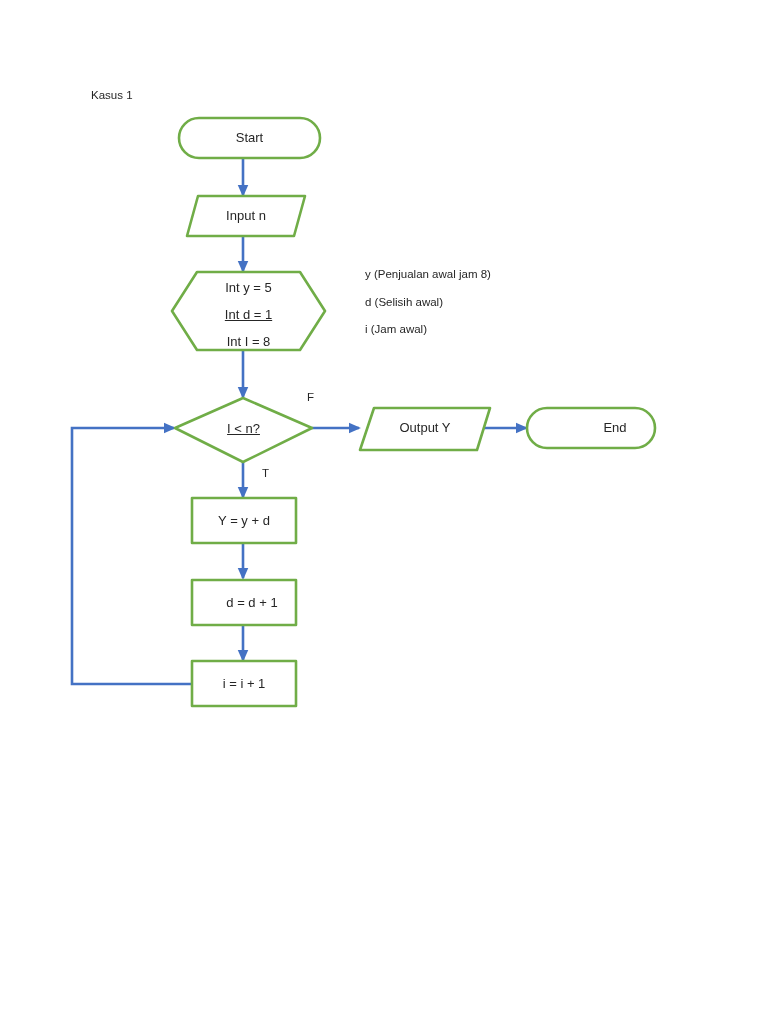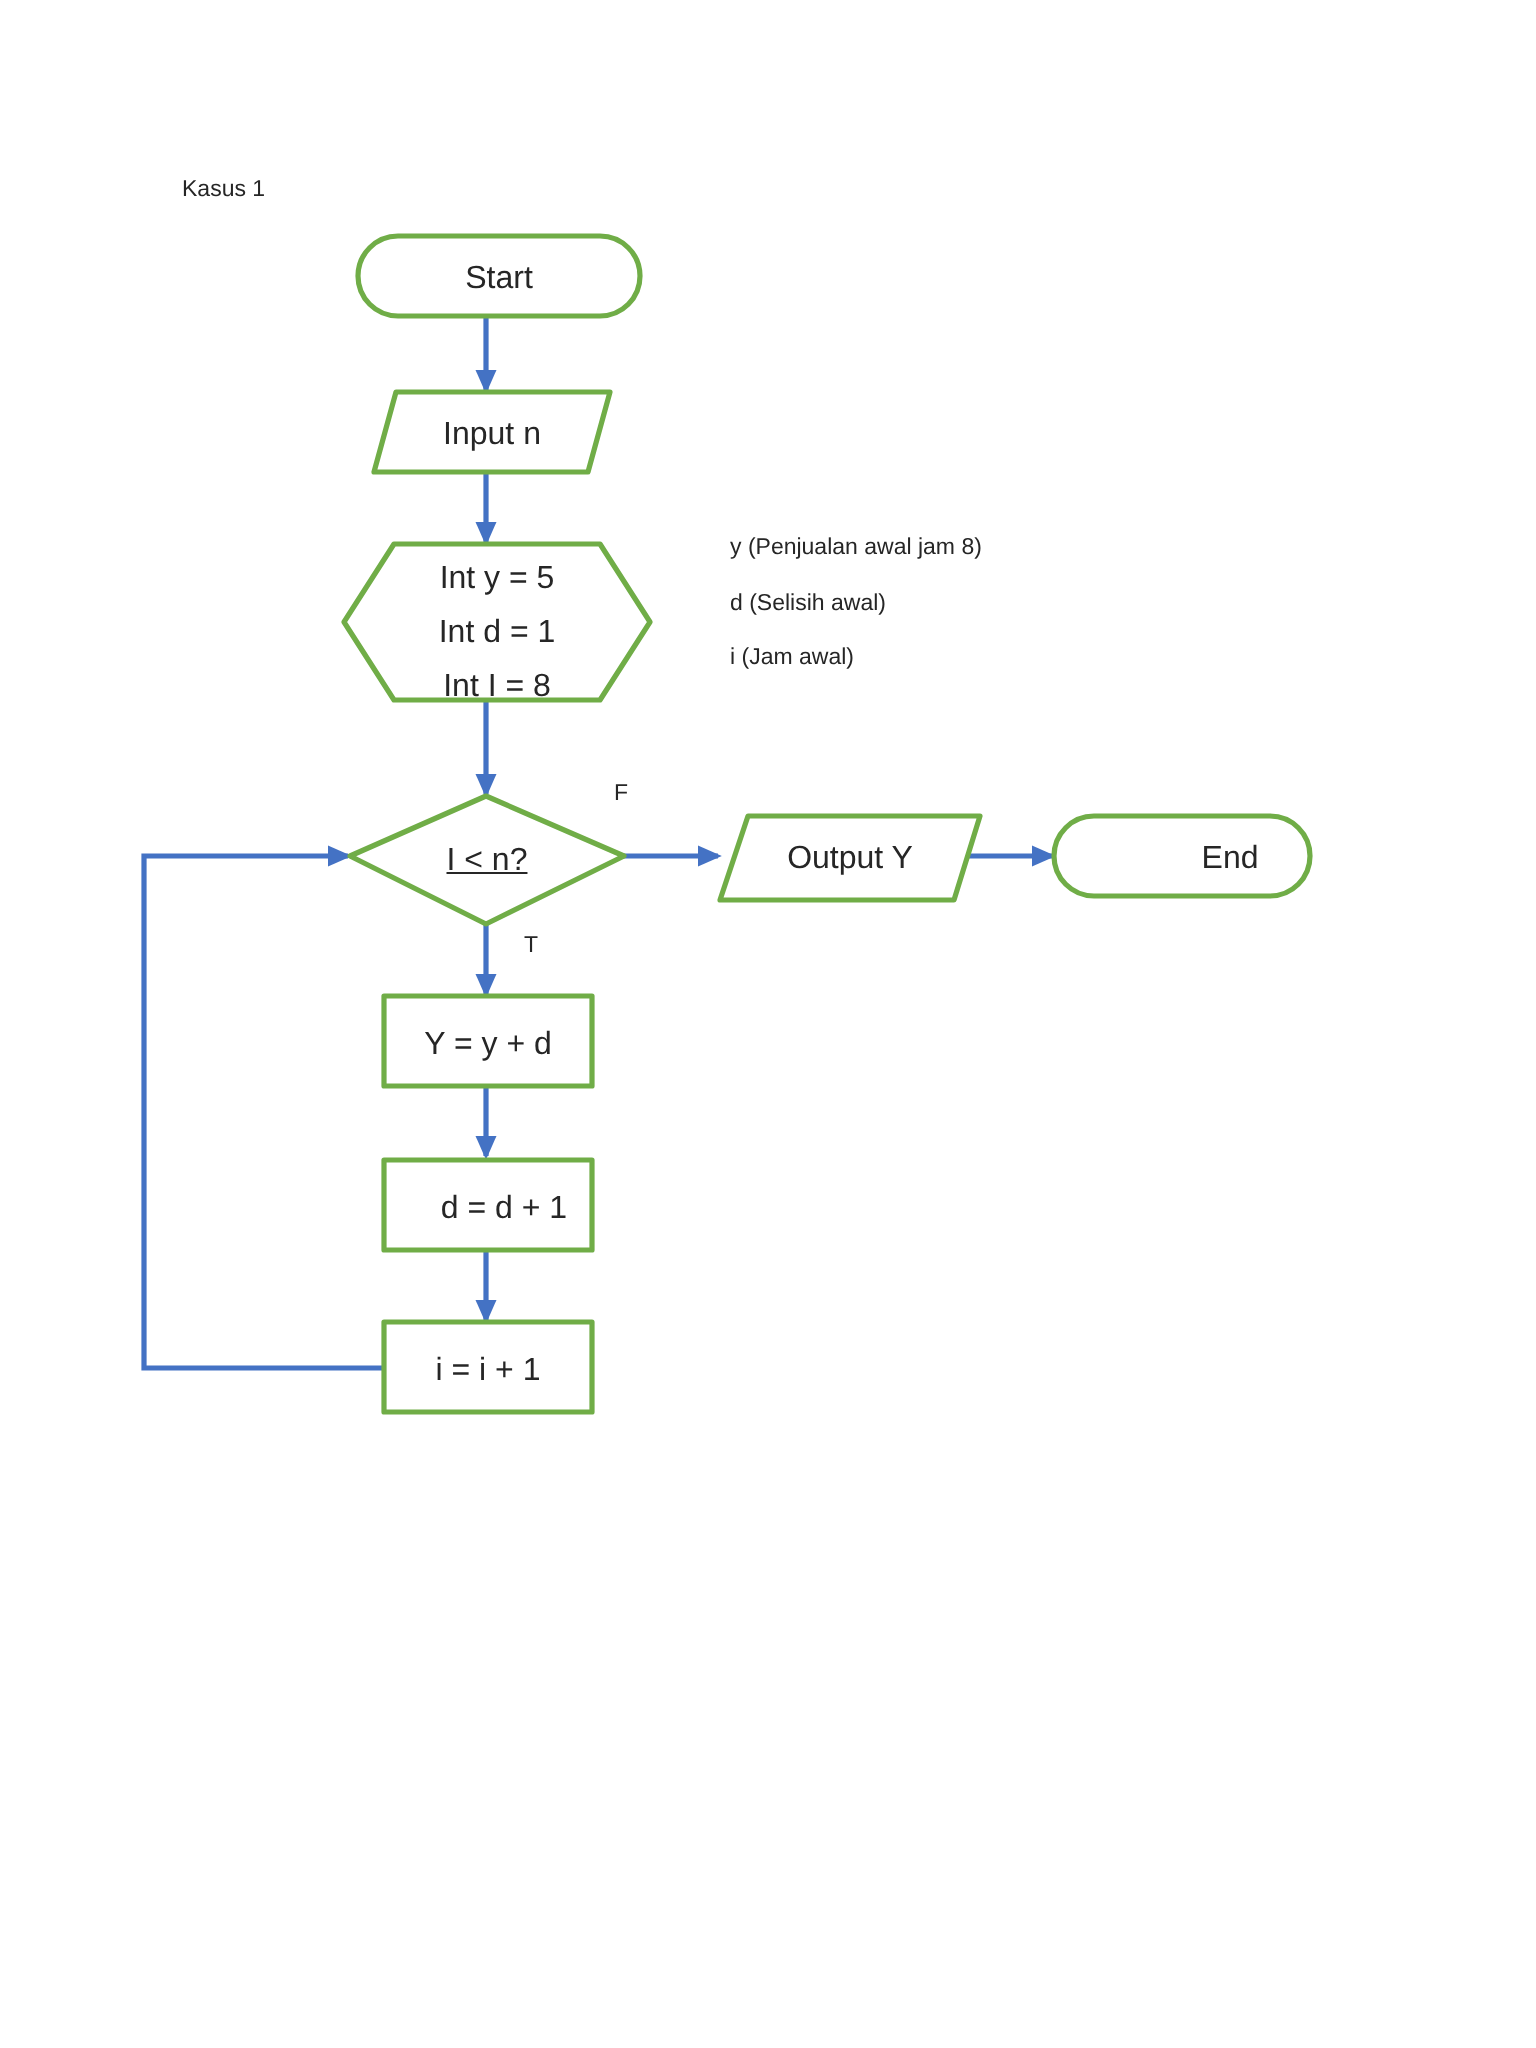--- a/index.html
+++ b/index.html
@@ -17,21 +17,21 @@
   }
   #flow-canvas {
     position: absolute;
     left: 0;
     top: 0;
     width: 768px;
     height: 1024px;
   }
   .shape-label {
     position: absolute;
-    font-size: 16px;
+    font-size: 13px;
     line-height: 1.15;
     color: #262626;
     text-align: center;
     white-space: pre;
     pointer-events: none;
   }
   .free-text {
     position: absolute;
     font-size: 11.5px;
     line-height: 1.15;
@@ -48,21 +48,21 @@
     left: 91px;
     top: 89px;
   }
   #note-line-0 { left: 365px; top: 268px; }
   #note-line-1 { left: 365px; top: 296px; }
   #note-line-2 { left: 365px; top: 323px; }
 
   #label-start  { left: 179px; top: 131px; width: 141px; }
   #label-input  { left: 187px; top: 209px; width: 118px; }
   #label-hex-0  { left: 172px; top: 281px; width: 153px; }
-  #label-hex-1  { left: 172px; top: 308px; width: 153px; }
+  #label-hex-1  { left: 172px; top: 308px; width: 153px; text-decoration: underline; }
   #label-hex-2  { left: 172px; top: 335px; width: 153px; text-align: center; }
   #label-cond   { left: 175px; top: 422px; width: 137px; text-decoration: underline; }
   #label-out    { left: 360px; top: 421px; width: 130px; }
   #label-end    { left: 527px; top: 421px; width: 128px; margin-left: 24px; }
   #label-proc-0 { left: 192px; top: 514px; width: 104px; }
   #label-proc-1 { left: 192px; top: 596px; width: 120px; }
   #label-proc-2 { left: 192px; top: 677px; width: 104px; }
 
   #label-false { left: 307px; top: 391px; }
   #label-true  { left: 262px; top: 467px; }

